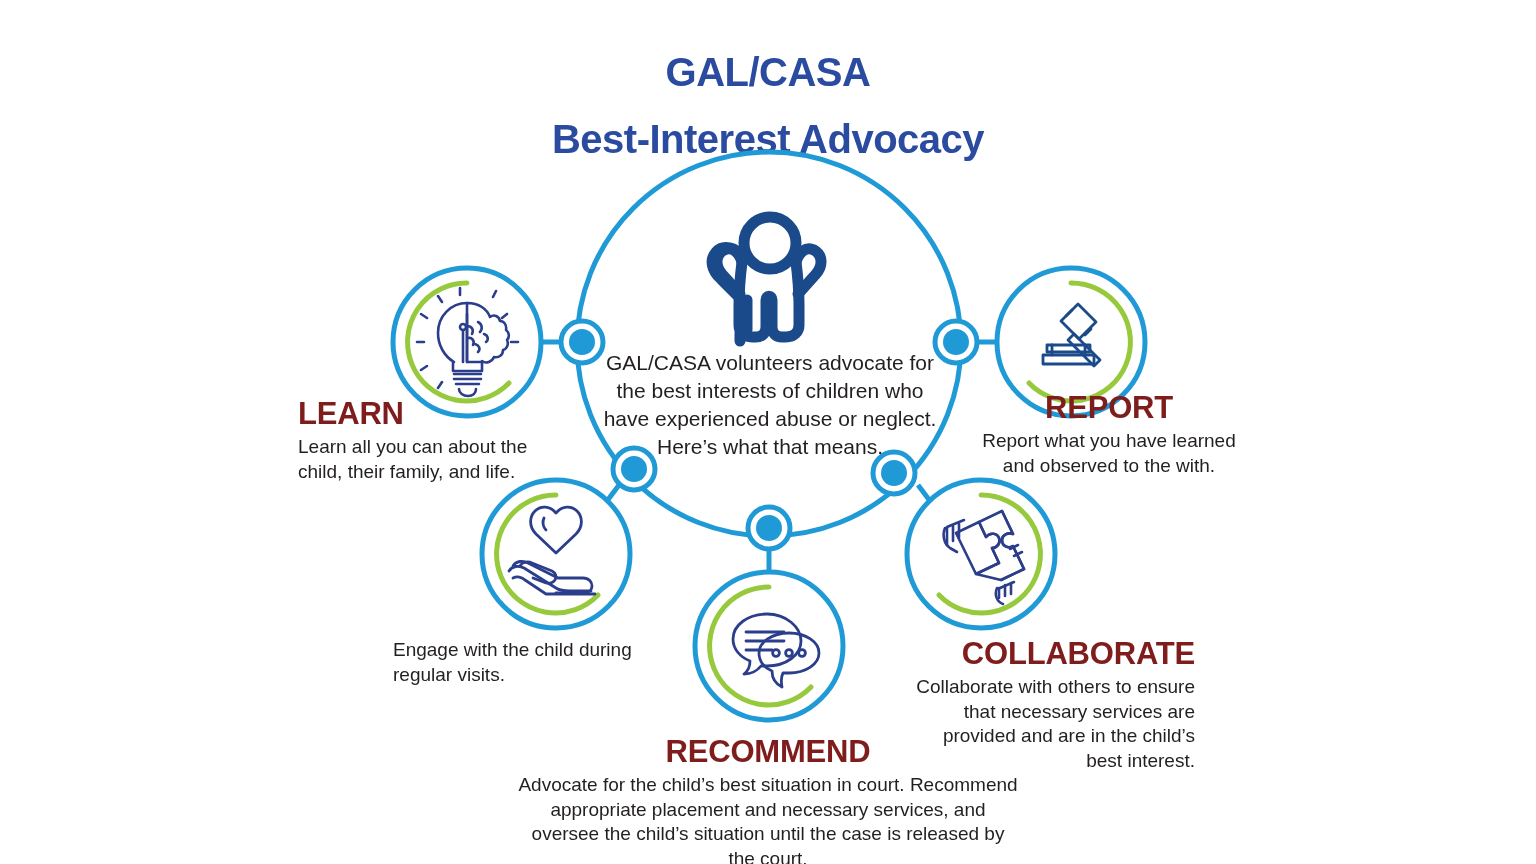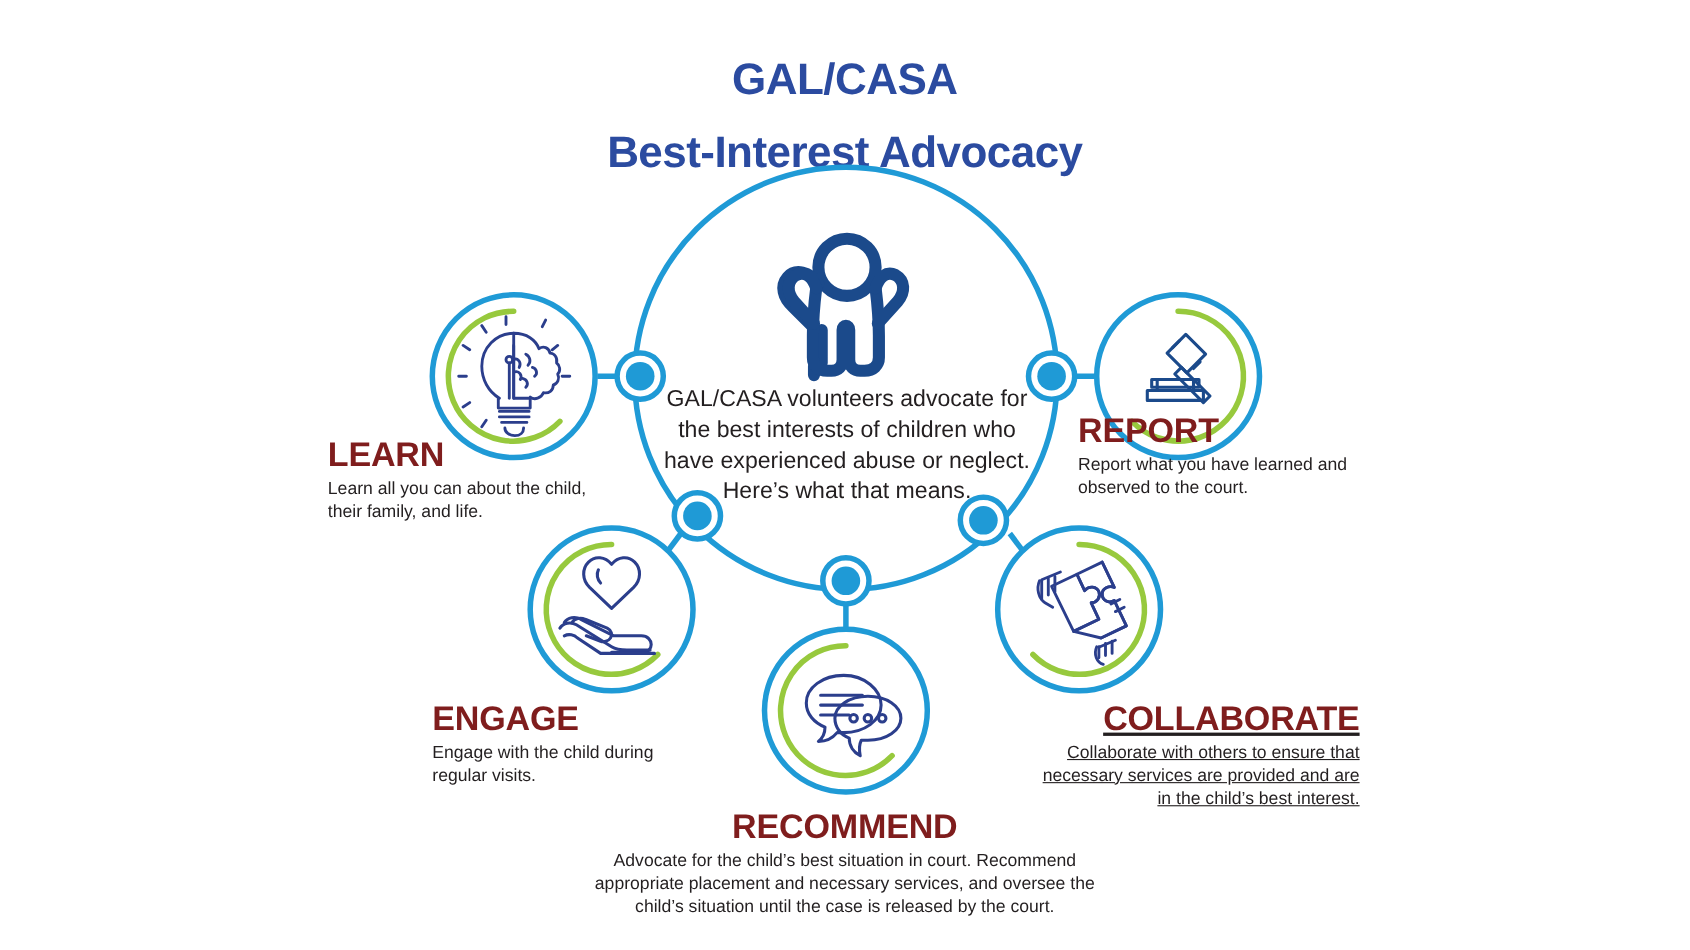--- a/index.html
+++ b/index.html
@@ -66,29 +66,29 @@
   }
   .label-heading {
     font-weight: bold;
     font-size: 31px;
     color: #7f1d1d;
     letter-spacing: -0.2px;
     margin-bottom: 6px;
     line-height: 1;
   }
   .label-body {
-    font-size: 16px;
+    font-size: 19px;
     line-height: 1.3;
     color: #231f20;
   }
 
   .lb-learn  { left: 298px; top: 398px; width: 252px; text-align: left; }
-  .lb-report { left: 980px; top: 376px; width: 258px; text-align: left; }
+  .lb-report { left: 980px; top: 392px; width: 258px; text-align: center; }
   .lb-engage { left: 393px; top: 638px; width: 240px; text-align: left; }
-  .lb-collab { left: 944px; top: 638px; width: 292px; text-align: right; text-decoration: underline; }
+  .lb-collab { left: 903px; top: 638px; width: 292px; text-align: right; }
   .lb-recommend { left: 518px; top: 736px; width: 500px; text-align: center; }
   .lb-recommend .label-heading { text-align: center; }
 </style>
 </head>
 <body>
 
 <div class="stage">
 
   <div class="title-block">
     <div class="title-line title-line1">GAL/CASA</div>
@@ -251,25 +251,24 @@
 
   <div class="center-text">GAL/CASA volunteers advocate for the best interests of children who have experienced abuse or neglect. Here’s what that means.</div>
 
   <div class="label-block lb-learn">
     <div class="label-heading">LEARN</div>
     <div class="label-body">Learn all you can about the child, their family, and life.</div>
   </div>
 
   <div class="label-block lb-report">
     <div class="label-heading">REPORT</div>
-    <div class="label-body">Report what you have learned and observed to the court.</div>
+    <div class="label-body">Report what you have learned and observed to the with.</div>
   </div>
 
   <div class="label-block lb-engage">
-    <div class="label-heading">ENGAGE</div>
     <div class="label-body">Engage with the child during regular visits.</div>
   </div>
 
   <div class="label-block lb-collab">
     <div class="label-heading">COLLABORATE</div>
     <div class="label-body">Collaborate with others to ensure that necessary services are provided and are in the child’s best interest.</div>
   </div>
 
   <div class="label-block lb-recommend">
     <div class="label-heading">RECOMMEND</div>

